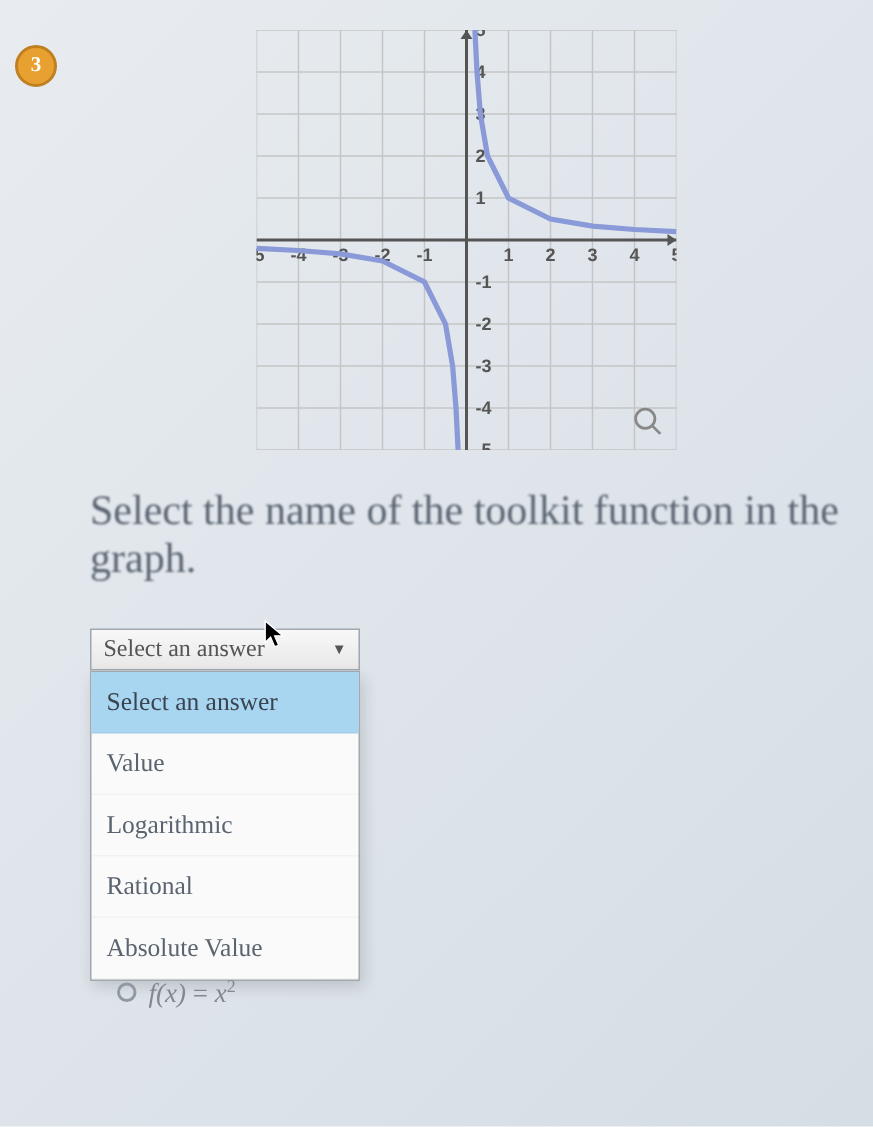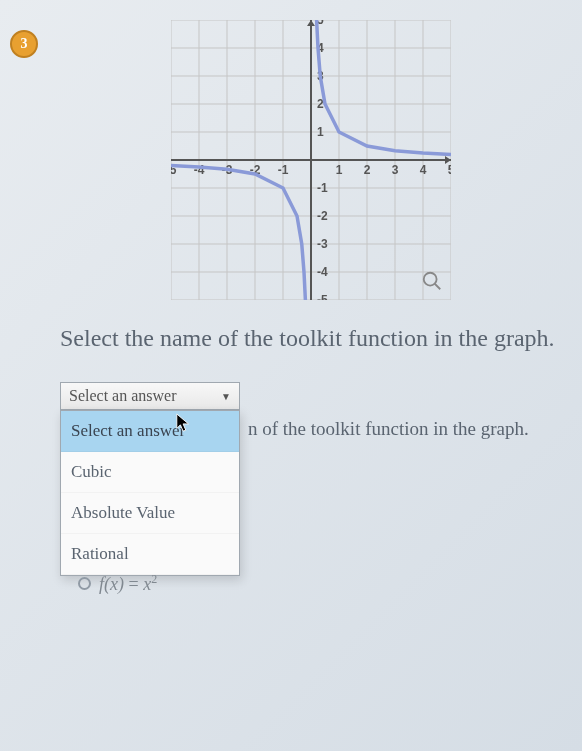--- a/index.html
+++ b/index.html
@@ -38,21 +38,21 @@
   svg.graph { display: block; }
   .zoom-icon {
     position: absolute;
     right: 8px;
     bottom: 8px;
     width: 22px;
     height: 22px;
     color: #888;
   }
   .prompt {
-    font-size: 24px;
+    font-size: 28px;
     color: #5a6470;
     margin: 10px 0 30px 0;
     filter: blur(0.6px);
     font-weight: 500;
   }
   .select-wrap {
     position: relative;
     width: 180px;
   }
   .select-header {
@@ -206,26 +206,26 @@
 <div class="prompt">Select the name of the toolkit function in the graph.</div>
 
 <div class="row">
   <div class="select-wrap">
     <div class="select-header">
       <span>Select an answer</span>
       <span class="chev">▼</span>
     </div>
     <div class="dropdown-list" id="dropdown-list">
         <div class="dropdown-item highlighted">Select an answer</div>
-        <div class="dropdown-item">Cubic</div>
+        <div class="dropdown-item">Value</div>
+        <div class="dropdown-item">Logarithmic</div>
+        <div class="dropdown-item">Rational</div>
         <div class="dropdown-item">Absolute Value</div>
-        <div class="dropdown-item">Rational</div>
       </div>
   </div>
-  <div class="secondary-prompt">n of the toolkit function in the graph.</div>
 </div>
 
 <div class="equation-row">
   <span class="radio-circ"></span>
   <span>
     <i><span>f(x)</span></i>
     <span>=</span>
     <i><span>x</span></i><sup>2</sup>
   </span>
 </div>

